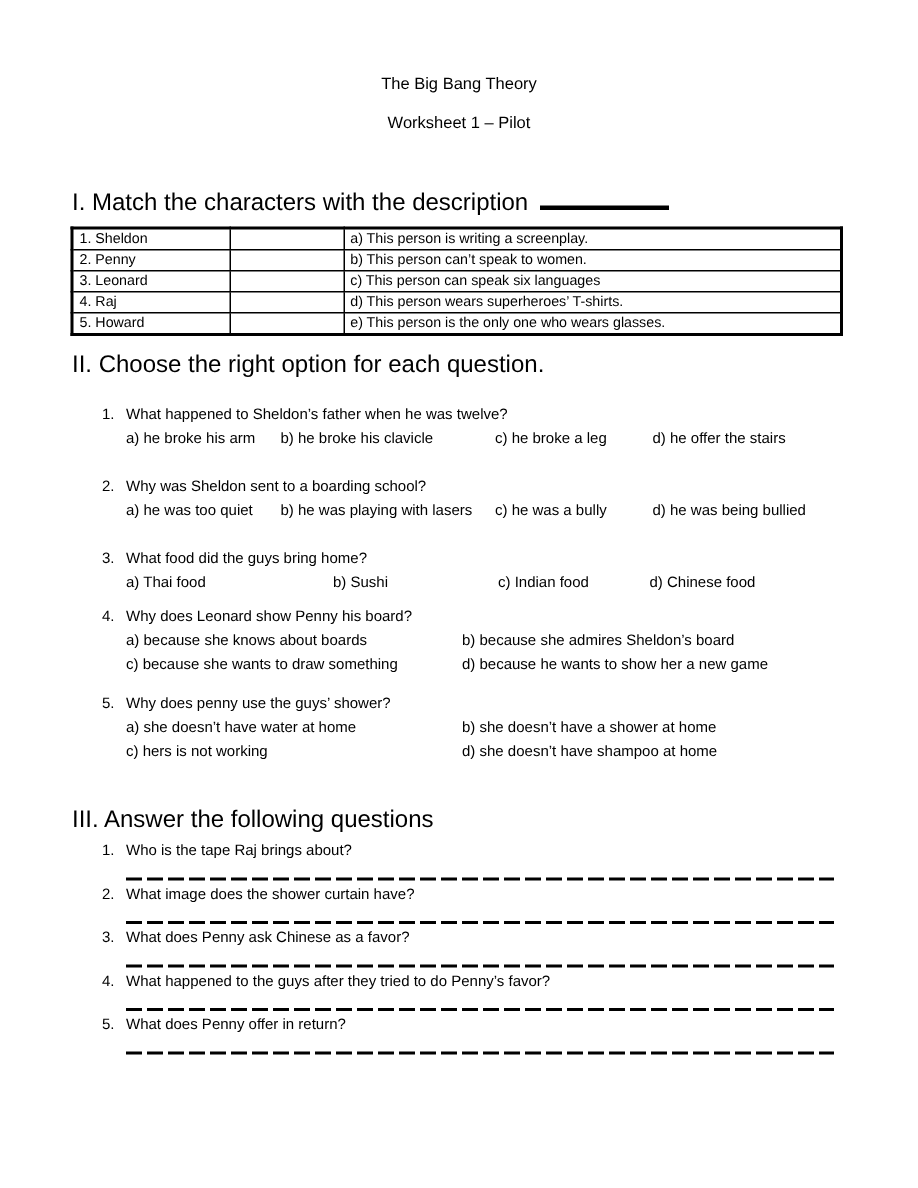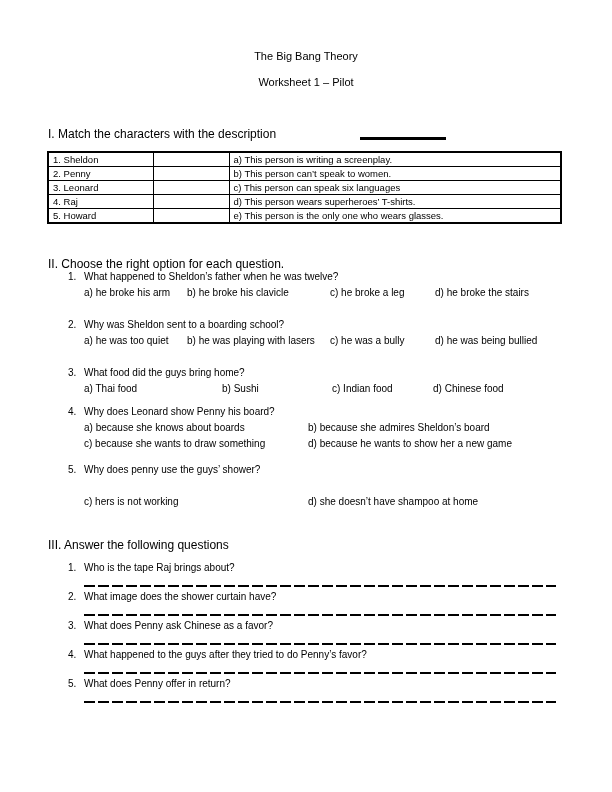--- a/index.html
+++ b/index.html
@@ -3,21 +3,21 @@
 <meta charset="utf-8">
 <style>
   html,body { margin:0; padding:0; background:#e8e8e8; }
   .page {
     position:relative; width:612px; height:792px; margin:0 auto;
     background:#ffffff; font-family:"Liberation Sans", sans-serif; color:#000;
     overflow:hidden;
   }
   .abs { position:absolute; }
   .title-line { left:0; right:0; text-align:center; font-size:11px; white-space:pre; }
-  .sec-heading { font-size:12px; white-space:nowrap; }
+  .sec-heading { font-size:16px; white-space:nowrap; }
   .q-line { left:0; width:612px; font-size:10px; }
   .q-num { position:absolute; left:68px; white-space:nowrap; }
   .q-text { position:absolute; left:84px; white-space:nowrap; }
   .opt-row { left:0; width:540px; font-size:10px; height:13px; }
   .opt { position:absolute; white-space:nowrap; }
   .answer-line {
     left:84px; width:472px; height:2px;
     background:repeating-linear-gradient(90deg, #000 0 11px, transparent 11px 14px);
   }
   table.match {
@@ -71,31 +71,31 @@
         <td>d) This person wears superheroes’ T-shirts.</td>
       </tr>
       <tr>
         <td>5. Howard</td>
         <td></td>
         <td>e) This person is the only one who wears glasses.</td>
       </tr>
     </tbody>
   </table>
 
-  <div class="abs sec-heading" style="left:48px; top:257px;">II. Choose the right option for each question.</div>
+  <div class="abs sec-heading" style="left:48px; top:235px;">II. Choose the right option for each question.</div>
 
   <div class="abs q-line" style="top:271px;">
     <span class="q-num">1.</span>
     <span class="q-text">What happened to Sheldon’s father when he was twelve?</span>
   </div>
   <div class="abs opt-row" style="top:287px;">
     <span class="opt" style="left:84px;">a) he broke his arm</span>
     <span class="opt" style="left:187px;text-align:center;">b) he broke his clavicle</span>
     <span class="opt" style="left:330px;text-align:right;">c) he broke a leg</span>
-    <span class="opt" style="left:435px;">d) he broke the stairs</span>
+    <span class="opt" style="left:435px;">d) he offer the stairs</span>
   </div>
 
   <div class="abs q-line" style="top:319px;">
     <span class="q-num">2.</span>
     <span class="q-text">Why was Sheldon sent to a boarding school?</span>
   </div>
   <div class="abs opt-row" style="top:335px;">
     <span class="opt" style="left:84px;">a) he was too quiet</span>
     <span class="opt" style="left:187px;">b) he was playing with lasers</span>
     <span class="opt" style="left:330px;">c) he was a bully</span>
@@ -123,20 +123,24 @@
   </div>
   <div class="abs opt-row" style="top:438px;">
     <span class="opt" style="left:84px;">c) because she wants to draw something</span>
     <span class="opt" style="left:308px;">d) because he wants to show her a new game</span>
   </div>
 
   <div class="abs q-line" style="top:464px;">
     <span class="q-num">5.</span>
     <span class="q-text">Why does penny use the guys’ shower?</span>
   </div>
+  <div class="abs opt-row" style="top:480px;">
+    <span class="opt" style="left:84px;">a) she doesn’t have water at home</span>
+    <span class="opt" style="left:308px;">b) she doesn’t have a shower at home</span>
+  </div>
   <div class="abs opt-row" style="top:496px;">
     <span class="opt" style="left:84px;">c) hers is not working</span>
     <span class="opt" style="left:308px;">d) she doesn’t have shampoo at home</span>
   </div>
 
   <div class="abs sec-heading" style="left:48px; top:538px;">III. Answer the following questions</div>
 
   <div class="abs q-line" style="top:562px;">
     <span class="q-num">1.</span>
     <span class="q-text">Who is the tape Raj brings about?</span>

